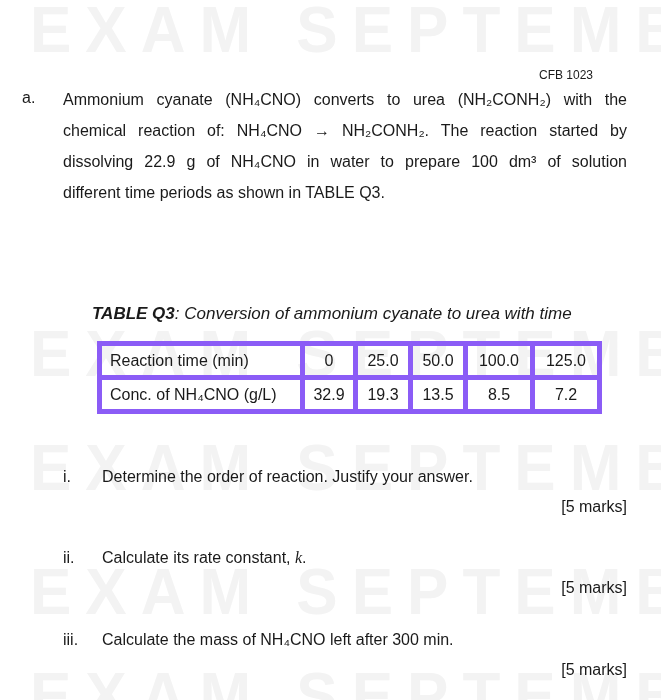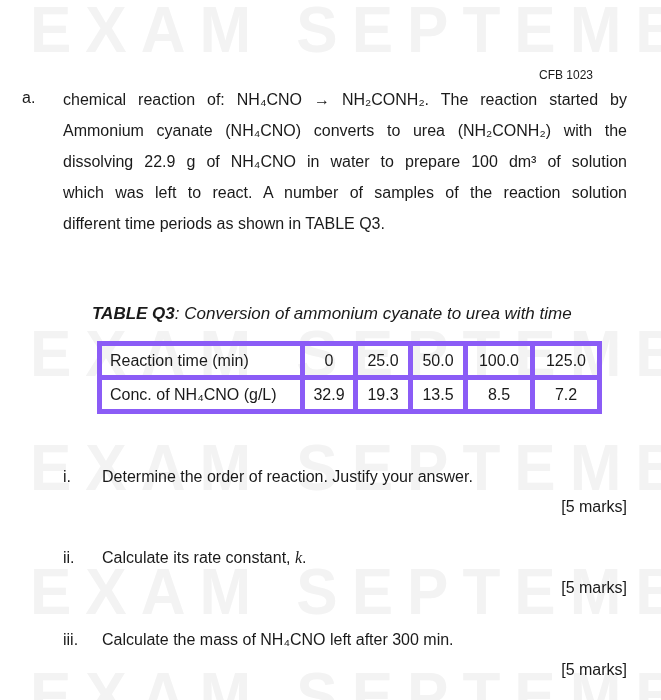--- a/index.html
+++ b/index.html
@@ -49,24 +49,23 @@
 <div class="wm" style="top:432px;">EXAM SEPTEMBER</div>
 <div class="wm" style="top:556px;">EXAM SEPTEMBER</div>
 <div class="wm" style="top:660px;">EXAM SEPTEMBER</div>
 
 <div class="content">
   <div class="code">CFB 1023</div>
 
   <div class="label-a">a.</div>
 
   <div class="para">
+    <span class="line">Ammonium cyanate (NH₄CNO) converts to urea (NH₂CONH₂) with the</span>
     <span class="line">chemical reaction of: NH₄CNO → NH₂CONH₂. The reaction started by</span>
-    <span class="line">Ammonium cyanate (NH₄CNO) converts to urea (NH₂CONH₂) with the</span>
     <span class="line">dissolving 22.9 g of NH₄CNO in water to prepare 100 dm³ of solution</span>
-    <span class="line">which was left to react. A number of samples of the reaction solution</span>
     <span class="line last"><span>different time periods as shown in TABLE Q3.</span></span>
   </div>
 
   <div class="caption"><b>TABLE Q3</b><span>: Conversion of ammonium cyanate to urea with time</span></div>
 
   <table class="data">
     <tbody>
         <tr>
       <td class="hdr">Reaction time (min)</td>
       <td style="width:36px">0</td>

